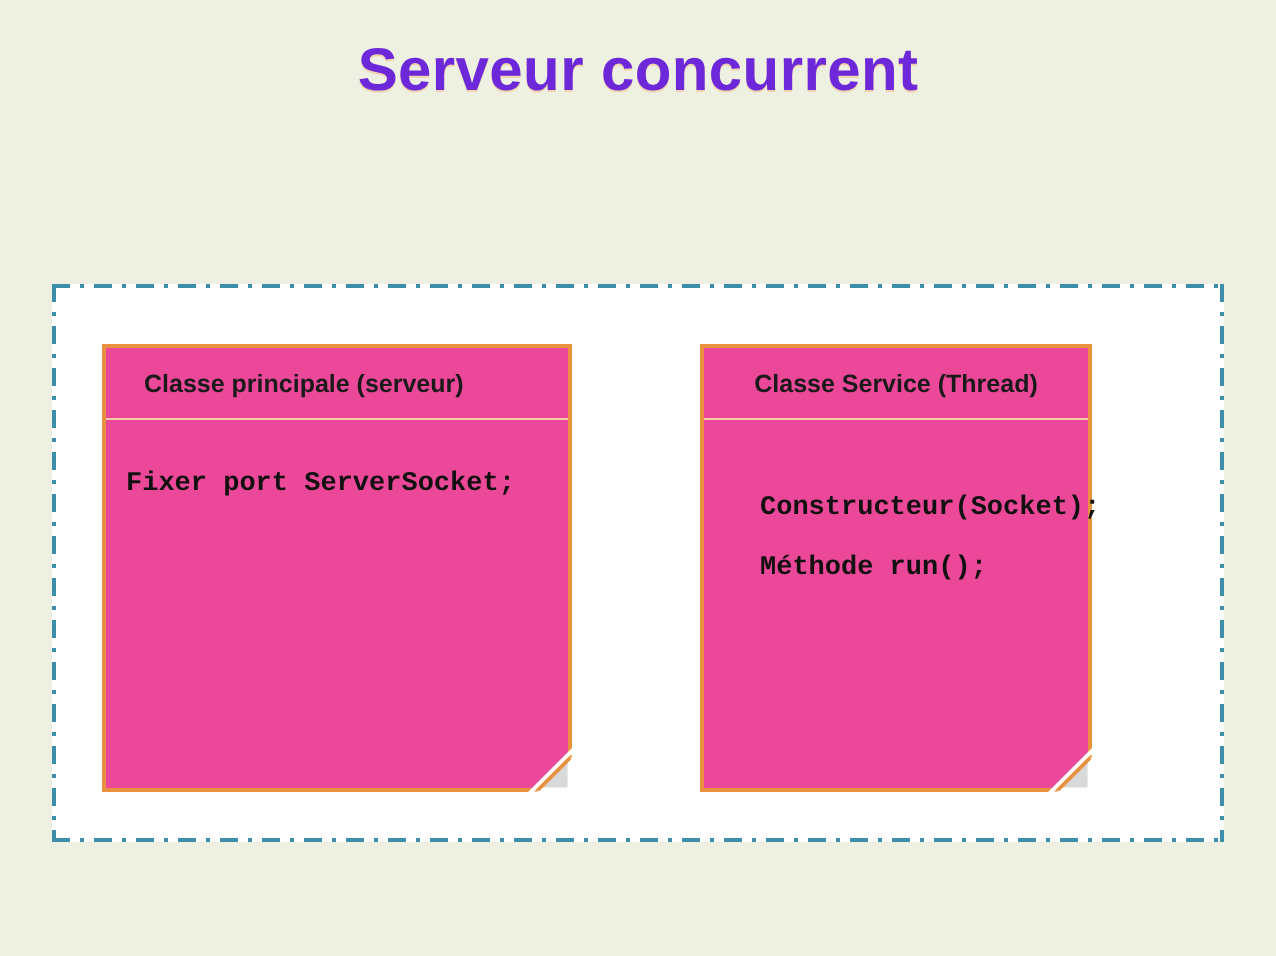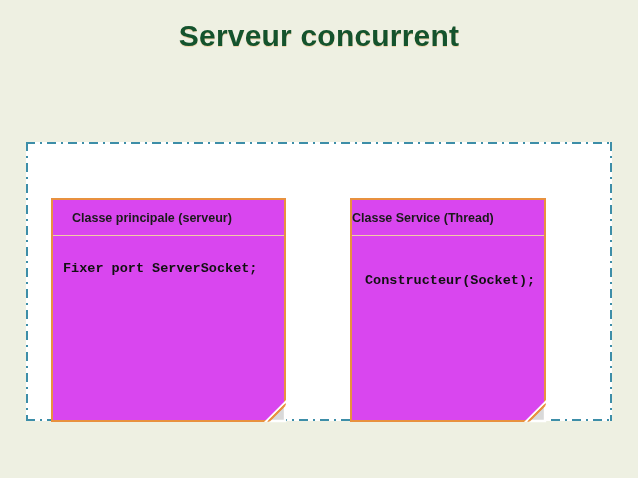--- a/index.html
+++ b/index.html
@@ -21,21 +21,21 @@
     left: 0;
     top: 18px;
     width: 638px;
     text-align: center;
     line-height: 1.18;
   }
   .title-line {
     display: block;
     font-size: 30px;
     font-weight: bold;
-    color: #14532d;
+    color: #6d28d9;
     letter-spacing: 0.2px;
     text-shadow: 0 1px 0 #f1d3ad;
   }
 
   
   #dashed-panel {
     position: absolute;
     left: 26px;
     top: 142px;
     width: 586px;
@@ -75,52 +75,51 @@
     );
   }
   .dash-left { left: 0; }
   .dash-right { right: 0; }
 
   
   .card {
     position: absolute;
     top: 172px;
     height: 224px;
-    background: #d946ef;
+    background: #ec4899;
     box-sizing: border-box;
     border: 2px solid #e8913f;
-    margin-top: 26px;
   }
   #card-server { left: 51px; width: 235px; }
   #card-service { left: 350px; width: 196px; }
 
   .card-header {
     height: 36px;
     display: flex;
     align-items: center;
     box-sizing: border-box;
     border-bottom: 1px solid #f2cda4;
   }
   #card-server .card-header { justify-content: flex-start; padding-left: 19px; }
-  #card-service .card-header { justify-content: flex-start; }
+  #card-service .card-header { justify-content: center; }
 
   .card-header-text {
     font-family: "Liberation Sans", sans-serif;
     font-size: 12.5px;
     font-weight: bold;
     color: #1a1a1a;
     white-space: nowrap;
   }
 
   .card-body {
     padding-top: 18px;
     box-sizing: border-box;
   }
   #card-server .card-body { padding-left: 10px; }
-  #card-service .card-body { padding-left: 13px; padding-top: 30px; }
+  #card-service .card-body { padding-left: 28px; padding-top: 30px; }
 
   .code-line {
     font-family: "Liberation Mono", "DejaVu Sans Mono", monospace;
     font-size: 13.5px;
     font-weight: bold;
     color: #111111;
     line-height: 30px;
     white-space: pre;
     letter-spacing: 0px;
   }
@@ -164,20 +163,21 @@
     <path d="M23,7 L7,23" fill="none" stroke="#e8913f" stroke-width="1.8"></path>
   </svg>
 </div>
 
 <div class="card" id="card-service">
   <div class="card-header">
     <span class="card-header-text">Classe Service (Thread)</span>
   </div>
   <div class="card-body">
     <div class="code-line">Constructeur(Socket);</div>
+    <div class="code-line">Méthode run();</div>
   </div>
   <svg class="fold" viewBox="0 0 24 24">
     <polygon points="24,24 24,2 2,24" fill="#ffffff"></polygon>
     <polygon points="23,23 23,7 7,23" fill="#d9d9d9" stroke="#e8913f" stroke-width="1.6" stroke-linejoin="miter"></polygon>
     <path d="M23,7 L23,23 L7,23" fill="none" stroke="#ffffff" stroke-width="2.4"></path>
     <path d="M23,7 L7,23" fill="none" stroke="#e8913f" stroke-width="1.8"></path>
   </svg>
 </div>
 
 </body></html>

